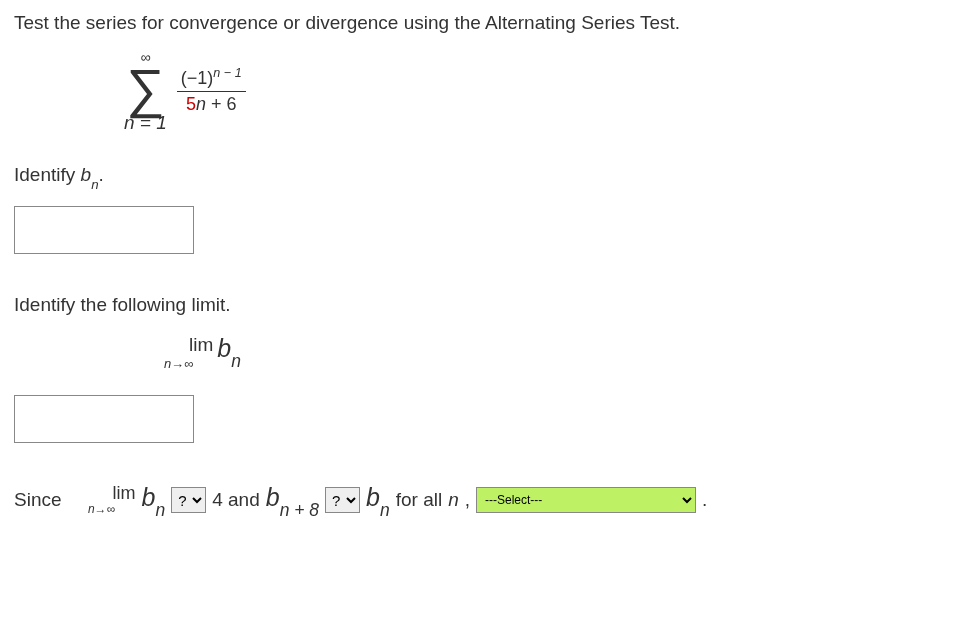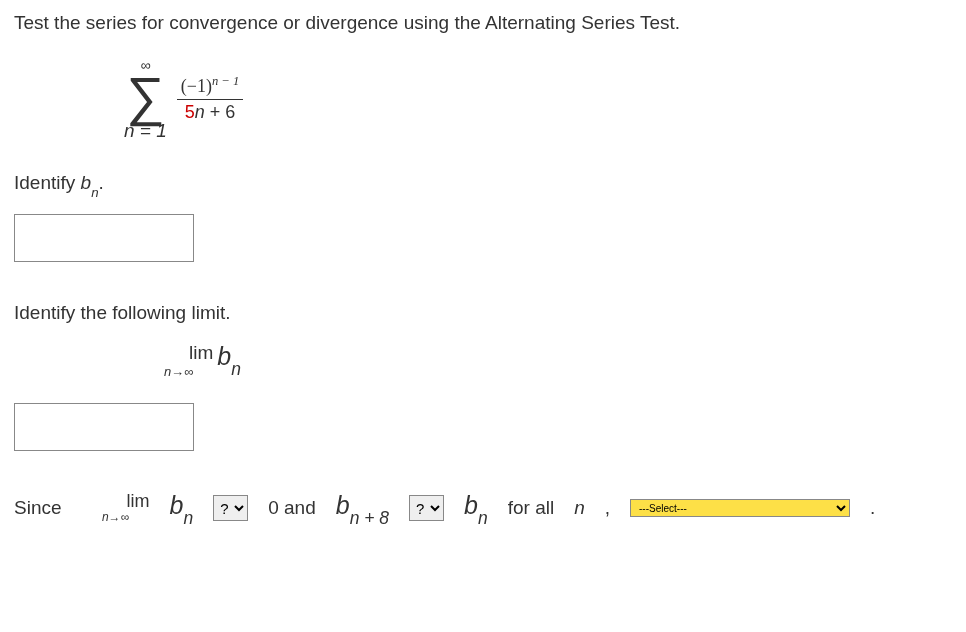--- a/index.html
+++ b/index.html
@@ -9,21 +9,21 @@
     }
     body {
       font-family: Verdana, Geneva, sans-serif;
       font-size: 18px;
       color: #333;
       padding: 12px 14px;
       width: 966px;
       background: #fff;
     }
     .problem-text {
-      margin-bottom: 24px;
+      margin-bottom: 16px;
       font-size: 19px;
     }
     .series-display {
       margin-left: 110px;
       margin-bottom: 32px;
       display: flex;
       align-items: center;
     }
     .sigma-block {
       display: inline-flex;
@@ -49,21 +49,20 @@
       display: inline-flex;
       flex-direction: column;
       align-items: center;
       vertical-align: middle;
       margin: 0 4px;
     }
     .frac-top {
       padding: 0 4px 2px 4px;
       border-bottom: 1.5px solid #333;
       white-space: nowrap;
-      font-family: Liberation Serif, serif;
     }
     .frac-bot {
       padding: 2px 4px 0 4px;
       white-space: nowrap;
     }
     .red {
       color: #cc0000;
     }
     sup {
       font-size: 0.7em;
@@ -111,21 +110,21 @@
       font-style: italic;
       font-size: 0.7em;
       vertical-align: sub;
       position: relative;
       top: 4px;
     }
     .final-line {
       display: flex;
       align-items: center;
       flex-wrap: wrap;
-      gap: 20px;
+      gap: 6px;
       font-size: 19px;
     }
     .lim-inline {
       display: inline-flex;
       flex-direction: column;
       align-items: center;
       vertical-align: middle;
     }
     .lim-inline .lim-word {
       font-size: 18px;
@@ -136,25 +135,25 @@
       line-height: 1.2;
     }
     select.small-select {
       font-size: 15px;
       padding: 2px 2px;
       border: 1px solid #888;
       background: #efefef;
       height: 26px;
     }
     select.big-select {
-      font-size: 10px;
+      font-size: 12px;
       padding: 2px 4px;
       border: 1px solid #888;
-      background: #fde047;
-      height: 18px;
+      background: #bef264;
+      height: 26px;
       min-width: 220px;
     }
   </style>
 </head>
 <body>
 
 
 
 <div class="problem-text">Test the series for convergence or divergence using the Alternating Series Test.</div>
 
@@ -201,21 +200,21 @@
   <span class="lim-inline">
     <span class="lim-word">lim</span>
     <span class="lim-sub"><span class="italic">n</span><span>→∞</span></span>
   </span>
   <span class="bn">
     <span class="italic">b</span><span class="sub">n</span>
   </span>
   <select class="small-select">
     <option>?</option>
   </select>
-  <span> 0 and </span>
+  <span> 4 and </span>
   <span class="bn">
     <span class="italic">b</span><span class="sub">n + 8</span>
   </span>
   <select class="small-select">
     <option>?</option>
   </select>
   <span class="bn">
     <span class="italic">b</span><span class="sub">n</span>
   </span>
   <span> for all </span>

